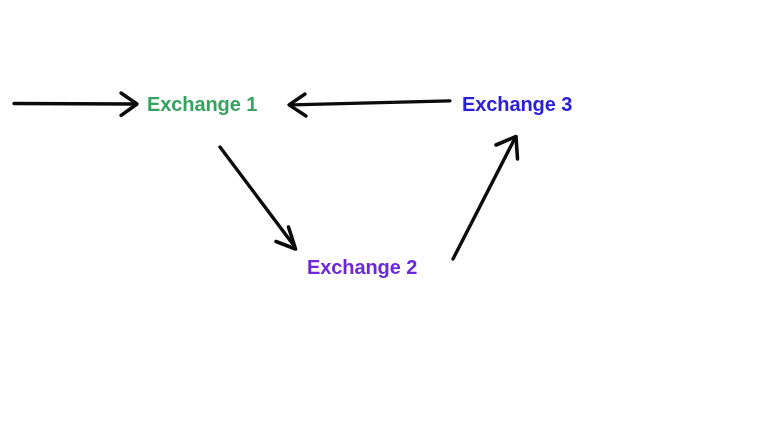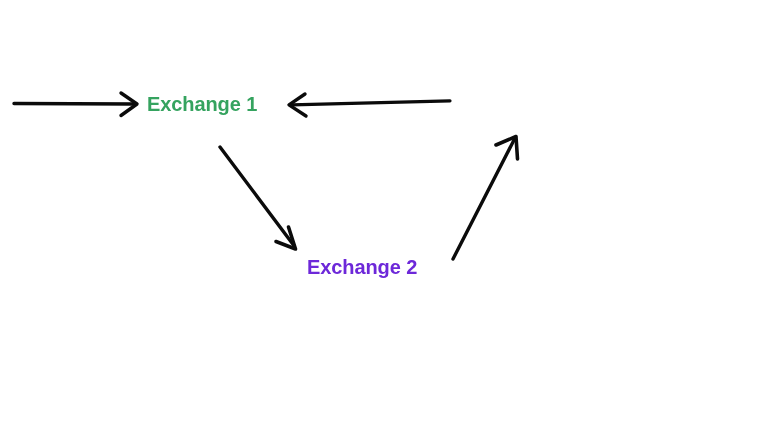--- a/index.html
+++ b/index.html
@@ -69,16 +69,17 @@
 
     <g>
       <path d="M 453 259 L 514 140" stroke="#0b0b0b" stroke-width="3.4" fill="none" stroke-linecap="round"></path>
       <path d="M 496 145 L 516 136.5 L 517.5 159" stroke="#0b0b0b" stroke-width="3.6" fill="none" stroke-linecap="round" stroke-linejoin="round"></path>
     </g>
 
   </svg>
 
   <span class="node-label" id="label-exchange-1" style="color: rgb(53, 163, 95);">Exchange 1</span>
 
+  <span class="node-label" id="label-exchange-3" style="color: rgb(42, 32, 216);">Exchange 3</span>
 
   <span class="node-label" id="label-exchange-2" style="color: #6d28d9;">Exchange 2</span>
 
 </div>
 
 </body></html>

